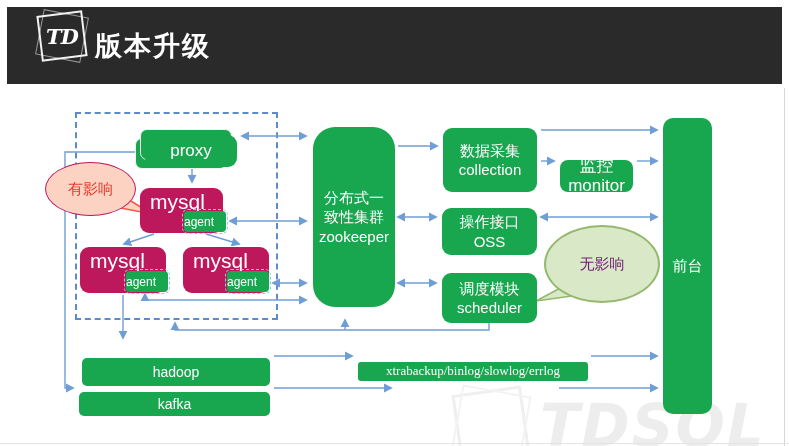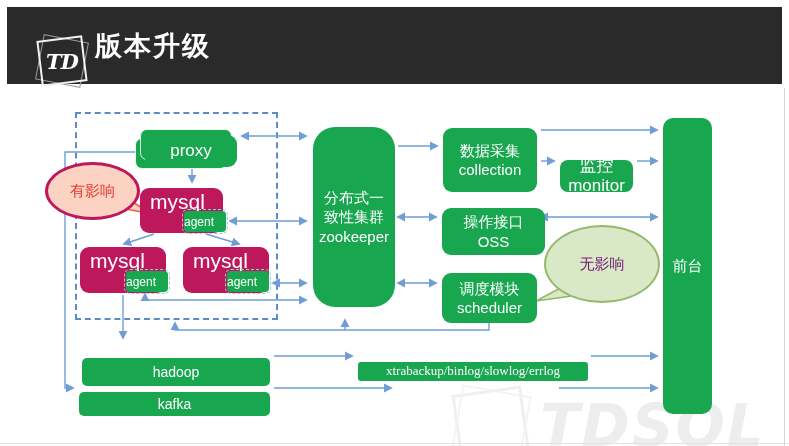--- a/index.html
+++ b/index.html
@@ -4,21 +4,21 @@
 <style>
   html,body{margin:0;padding:0;background:#fff;}
   .slide{position:relative;width:789px;height:446px;background:#fff;overflow:hidden;
          font-family:"Liberation Sans",sans-serif;}
   .edge-r{position:absolute;left:784px;top:88px;width:1px;height:358px;background:#d6d6d6;}
   .edge-b{position:absolute;left:0;top:443px;width:789px;height:1px;background:#e3e3e3;}
 
   
   .header{position:absolute;left:7px;top:7px;width:775px;height:77px;background:#2a2a2a;
           display:flex;align-items:center;}
-  .logo{position:absolute;left:30px;top:29px;width:50px;height:50px;}
+  .logo{position:absolute;left:30px;top:4px;width:50px;height:50px;}
   .logo .sq1{position:absolute;inset:2px;border:2px solid #f2f2f2;transform:rotate(-7deg);}
   .logo .sq2{position:absolute;inset:2px;border:1px solid #9a9a9a;transform:rotate(11deg);}
   .logo .td{position:absolute;inset:0;display:flex;align-items:center;justify-content:center;
             color:#fff;font:italic bold 21px "DejaVu Serif",serif;letter-spacing:-1px;}
   .title{position:absolute;left:88px;top:0;height:77px;display:flex;align-items:center;
          color:#fff;font-size:27px;font-weight:bold;letter-spacing:2px;}
 
   
   .node{position:absolute;box-sizing:border-box;color:#fff;z-index:3;}
   .gbox{background:#18a64f;border-radius:9px;display:flex;flex-direction:column;
@@ -139,21 +139,21 @@
   </div>
 
   <div class="node rbox" style="left:183px;top:247px;width:86px;height:46px;">
     <span class="mysql-t">mysql</span>
   </div>
   <div class="agent" style="left:227px;top:271px;width:42px;height:21px;">
     <span>agent</span>
   </div>
 
   <div class="callout" style="left:45px;top:162px;width:89px;height:52px;background:#fcd2c2;
-       border:3px solid #be185d;color:#e23a2e;">
+       border:1px solid #be185d;color:#e23a2e;">
     <span>有影响</span>
   </div>
   <div class="callout" style="left:544px;top:225px;width:112px;height:74px;background:#d9e8c6;
        border:2px solid #94b86d;color:#701a75;">
     <span>无影响</span>
   </div>
 
   <div class="node gbox" style="left:313px;top:112px;width:82px;height:180px;font-size:15px;border-radius:22px;">
     <span>分布式一</span>
     <span>致性集群</span>
@@ -163,21 +163,21 @@
   <div class="node gbox" style="left:443px;top:113px;width:94px;height:64px;font-size:15px;">
     <span>数据采集</span>
     <span>collection</span>
   </div>
 
   <div class="node gbox" style="left:560px;top:145px;width:73px;height:32px;font-size:17px;border-radius:8px;line-height:1.2;">
     <span>监控</span>
     <span>monitor</span>
   </div>
 
-  <div class="node gbox" style="left:442px;top:193px;width:103px;height:47px;font-size:15px;">
+  <div class="node gbox" style="left:442px;top:193px;width:95px;height:47px;font-size:15px;">
     <span>操作接口</span>
     <span>OSS</span>
   </div>
 
   <div class="node gbox" style="left:442px;top:258px;width:95px;height:50px;font-size:15px;">
     <span>调度模块</span>
     <span>scheduler</span>
   </div>
 
   <div class="node gbox" style="left:663px;top:103px;width:49px;height:296px;font-size:15px;border-radius:10px;">

